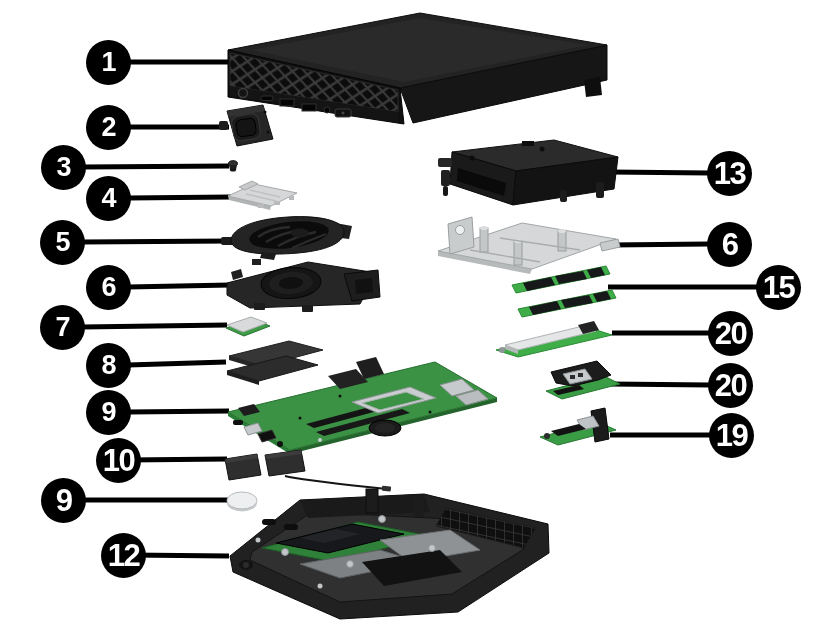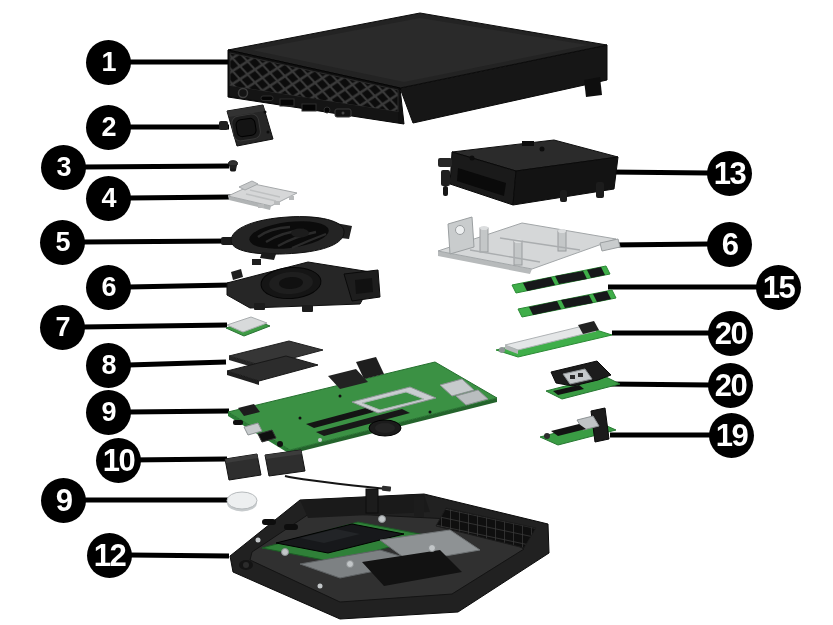--- a/index.html
+++ b/index.html
@@ -262,21 +262,21 @@
 <div class="callout" style="left:86px;top:105px">2</div>
 <div class="callout" style="left:41px;top:145px">3</div>
 <div class="callout" style="left:86px;top:176px">4</div>
 <div class="callout" style="left:40px;top:220px">5</div>
 <div class="callout" style="left:86px;top:265px">6</div>
 <div class="callout" style="left:40px;top:305px">7</div>
 <div class="callout" style="left:86px;top:343px">8</div>
 <div class="callout" style="left:86px;top:390px">9</div>
 <div class="callout two" style="left:96px;top:438px">10</div>
 <div class="callout two" style="left:41px;top:478px">9</div>
-<div class="callout two" style="left:87px;top:533px">12</div>
+<div class="callout two" style="left:101px;top:533px">12</div>
 <div class="callout two" style="left:707px;top:151px">13</div>
 <div class="callout two" style="left:707px;top:222px">6</div>
 <div class="callout two" style="left:756px;top:265px">15</div>
 <div class="callout two" style="left:708px;top:311px">20</div>
 <div class="callout two" style="left:708px;top:363px">20</div>
 <div class="callout two" style="left:709px;top:413px">19</div>
 
 </div>
 
 </body></html>

